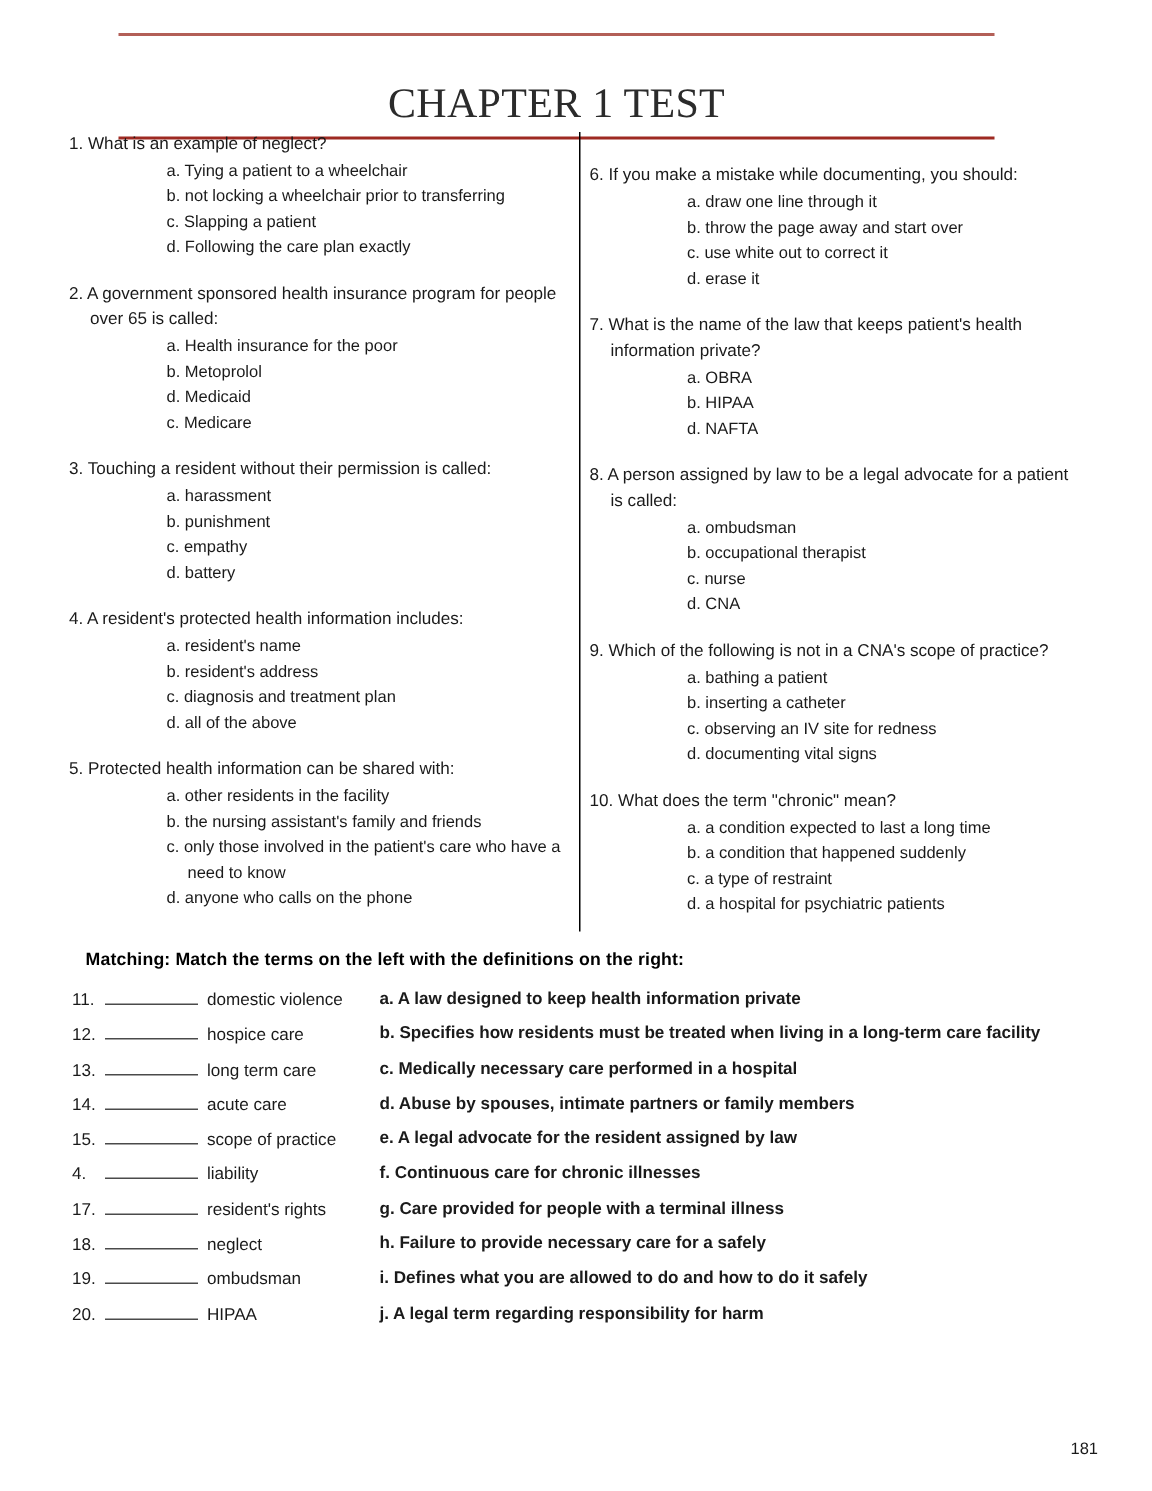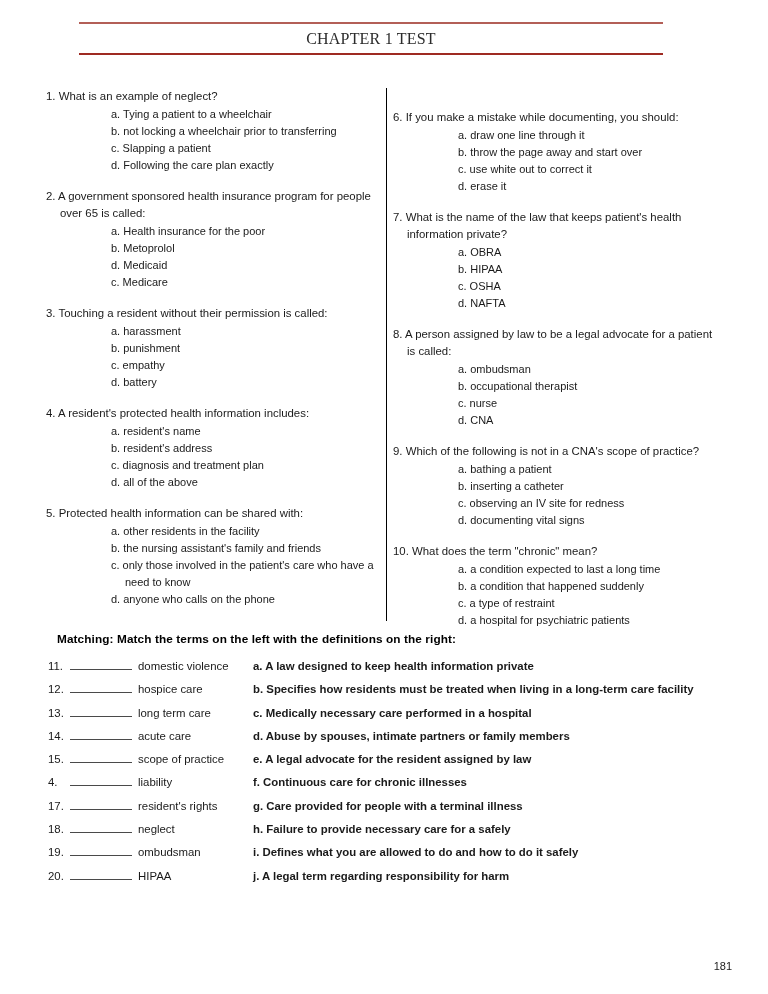--- a/index.html
+++ b/index.html
@@ -30,25 +30,26 @@
     width: 100%;
   }
   .rule-bottom {
     height: 2px;
     background: #9e2a22;
     width: 100%;
   }
   #page-title {
     text-align: center;
     font-family: "Liberation Serif", serif;
-    font-size: 16px;
+    font-size: 28px;
     letter-spacing: 0.2px;
     color: #2b2b2b;
     padding: 6px 0 5px 0;
     line-height: 1.15;
+    margin-top: 24px;
   }
 
   
   #questions {
     position: absolute;
     left: 0;
     top: 88px;
     width: 768px;
   }
   #col-divider {
@@ -223,21 +224,20 @@
           <li class="q-option">b. throw the page away and start over</li>
           <li class="q-option">c. use white out to correct it</li>
           <li class="q-option">d. erase it</li>
         </ul>
       </div>
       <div class="question">
         <div class="q-stem">7. What is the name of the law that keeps patient's health information private?</div>
         <ul class="q-options">
           <li class="q-option">a. OBRA</li>
           <li class="q-option">b. HIPAA</li>
-          <li class="q-option">c. OSHA</li>
           <li class="q-option">d. NAFTA</li>
         </ul>
       </div>
       <div class="question">
         <div class="q-stem">8. A person assigned by law to be a legal advocate for a patient is called:</div>
         <ul class="q-options">
           <li class="q-option">a. ombudsman</li>
           <li class="q-option">b. occupational therapist</li>
           <li class="q-option">c. nurse</li>
           <li class="q-option">d. CNA</li>

